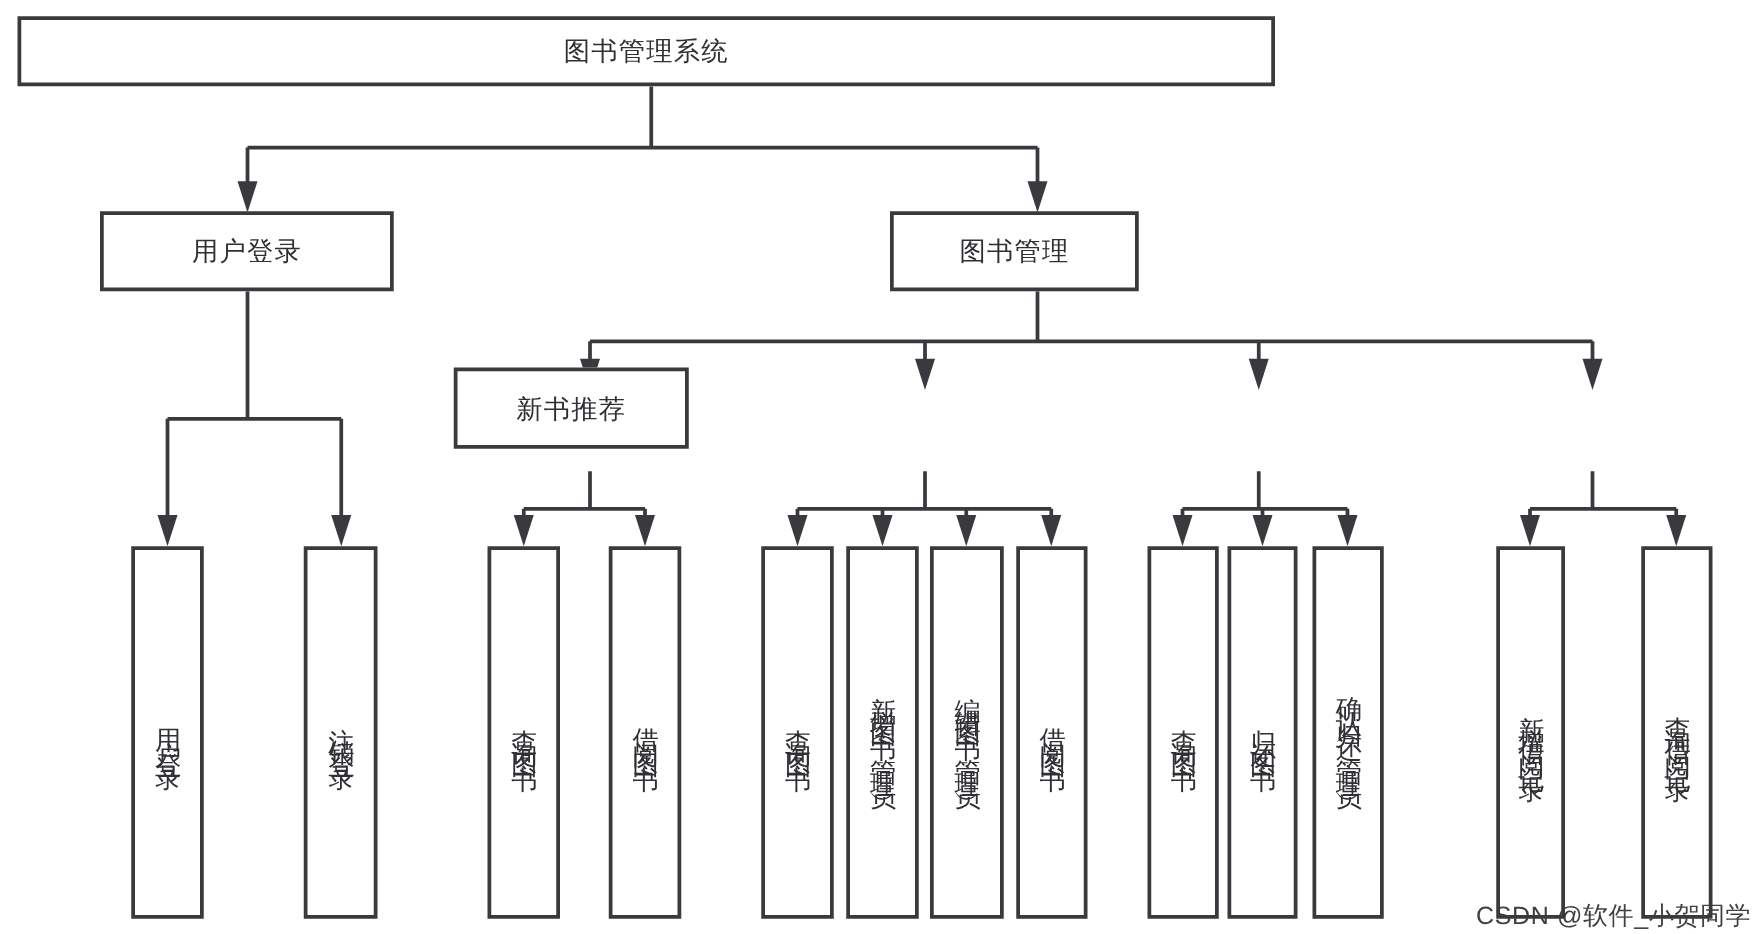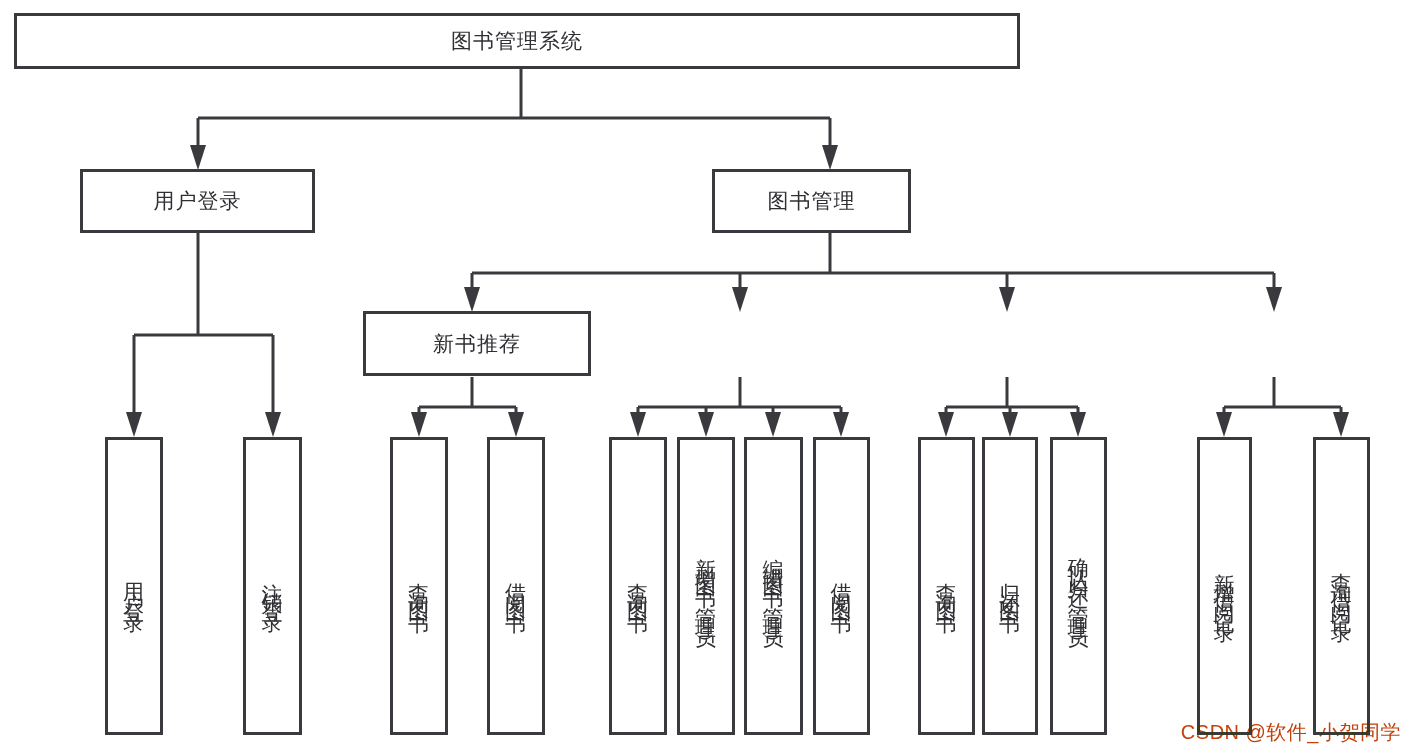--- a/index.html
+++ b/index.html
@@ -18,21 +18,21 @@
   }
   .hlabel{
     font-size:21px;color:#303034;letter-spacing:1px;white-space:nowrap;
   }
   .vtext{
     writing-mode:vertical-rl;text-orientation:mixed;
     font-size:21px;line-height:1;letter-spacing:10px;color:#303034;
   }
   .watermark{
     position:absolute;right:4px;top:719px;z-index:3;
-    font-size:20px;color:#c2410c;letter-spacing:0.5px;white-space:nowrap;
+    font-size:20px;color:#404040;letter-spacing:0.5px;white-space:nowrap;
     mix-blend-mode:darken;
   }
 </style>
 </head>
 <body>
 
 <div class="stage">
 
   <svg class="wires" width="1405" height="747" viewBox="0 0 1405 747">
     <g>
@@ -107,21 +107,21 @@
     <span class="hlabel">图书管理系统</span>
   </div>
 
   <div class="box" style="left:80px;top:169px;width:235px;height:64px">
     <span class="hlabel">用户登录</span>
   </div>
   <div class="box" style="left:712px;top:169px;width:199px;height:64px">
     <span class="hlabel">图书管理</span>
   </div>
 
-  <div class="box" style="left:363px;top:311px;width:228px;height:65px">
+  <div class="box" style="left:363px;top:294px;width:188px;height:65px">
     <span class="hlabel">新书推荐</span>
   </div>
 
   <div class="box" style="left:105px;top:437px;width:58px;height:298px">
     <span class="vtext">用户登录</span>
   </div>
   <div class="box" style="left:243px;top:437px;width:59px;height:298px">
     <span class="vtext">注销登录</span>
   </div>
 

